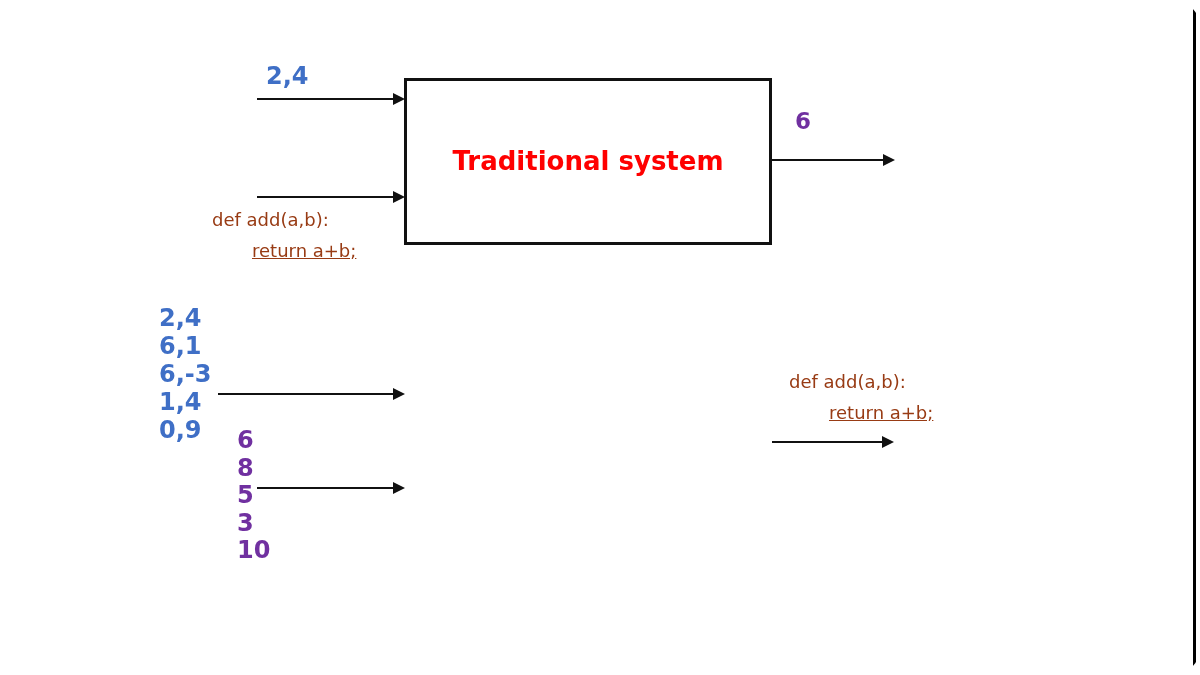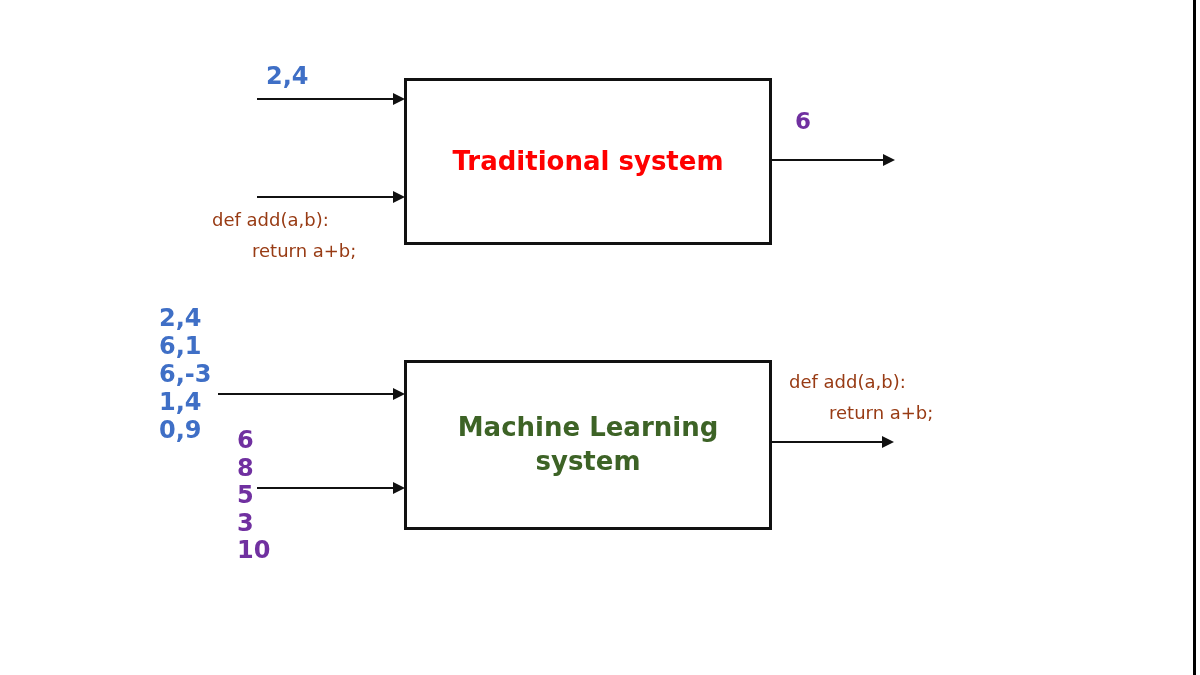--- a/index.html
+++ b/index.html
@@ -2,20 +2,21 @@
 <html><head>
 <meta charset="utf-8">
 <style>
   html,body{margin:0;padding:0;background:#fff;}
   .stage{
     position:relative;
     width:1200px;height:675px;
     background:#ffffff;
     overflow:hidden;
     font-family:"DejaVu Sans","Liberation Sans",sans-serif;
+    border-radius:27px;
   }
   .edge-line{
     position:absolute;left:1193px;top:0;width:3px;height:675px;
     background:#000;
   }
   
   .arrow{position:absolute;height:2px;background:#111;}
   .arrow::after{
     content:"";position:absolute;left:100%;top:50%;margin-top:-6px;
     width:0;height:0;
@@ -37,21 +38,21 @@
   .title-ml{color:#3D6326;width:300px;}
   
   .num{position:absolute;font-weight:bold;font-size:24px;}
   .blue{color:#3F6FC6;}
   .purple{color:#7030A0;}
   .numlist{position:absolute;font-weight:bold;font-size:24px;}
   .list-pairs{left:159px;top:304px;line-height:28px;color:#3F6FC6;}
   .list-answers{left:237px;top:427px;line-height:27.5px;color:#7030A0;}
   
   .code{position:absolute;color:#983B14;font-size:18px;line-height:31px;}
-  .code .indent{padding-left:40px;}
+  .code .indent{padding-left:40px;text-decoration:underline;}
   .code-trad{left:212px;top:204px;}
   .code-ml{left:789px;top:366px;}
   .lbl-trad-in{left:266px;top:62px;}
   .lbl-trad-out{left:795px;top:108px;font-size:23px;}
 </style>
 </head>
 <body>
 
 <div class="stage">
 
@@ -85,23 +86,20 @@
     <div>6</div>
     <div>8</div>
     <div>5</div>
     <div>3</div>
     <div>10</div>
   </div>
 
   <div class="arrow" style="left:218px;top:393px;width:175px;"></div>
   <div class="arrow" style="left:257px;top:487px;width:136px;"></div>
 
-  <div class="sysbox box-ml">
-    <span class="sys-title title-ml">Machine Learning system</span>
-  </div>
 
   <div class="arrow" style="left:772px;top:441px;width:110px;"></div>
 
   <div class="code code-ml">
     <div>def add(a,b):</div>
     <div class="indent">return a+b;</div>
   </div>
 
   <div class="edge-line"></div>
 

